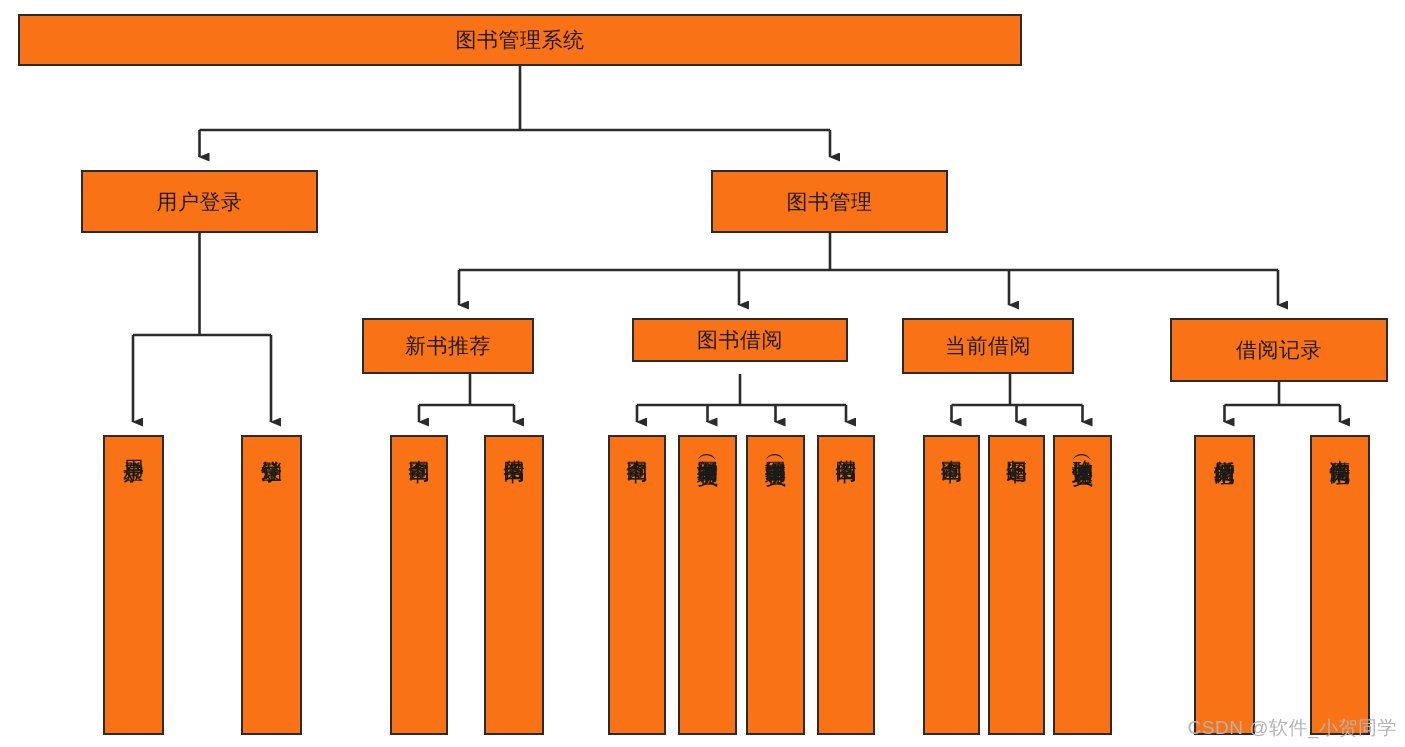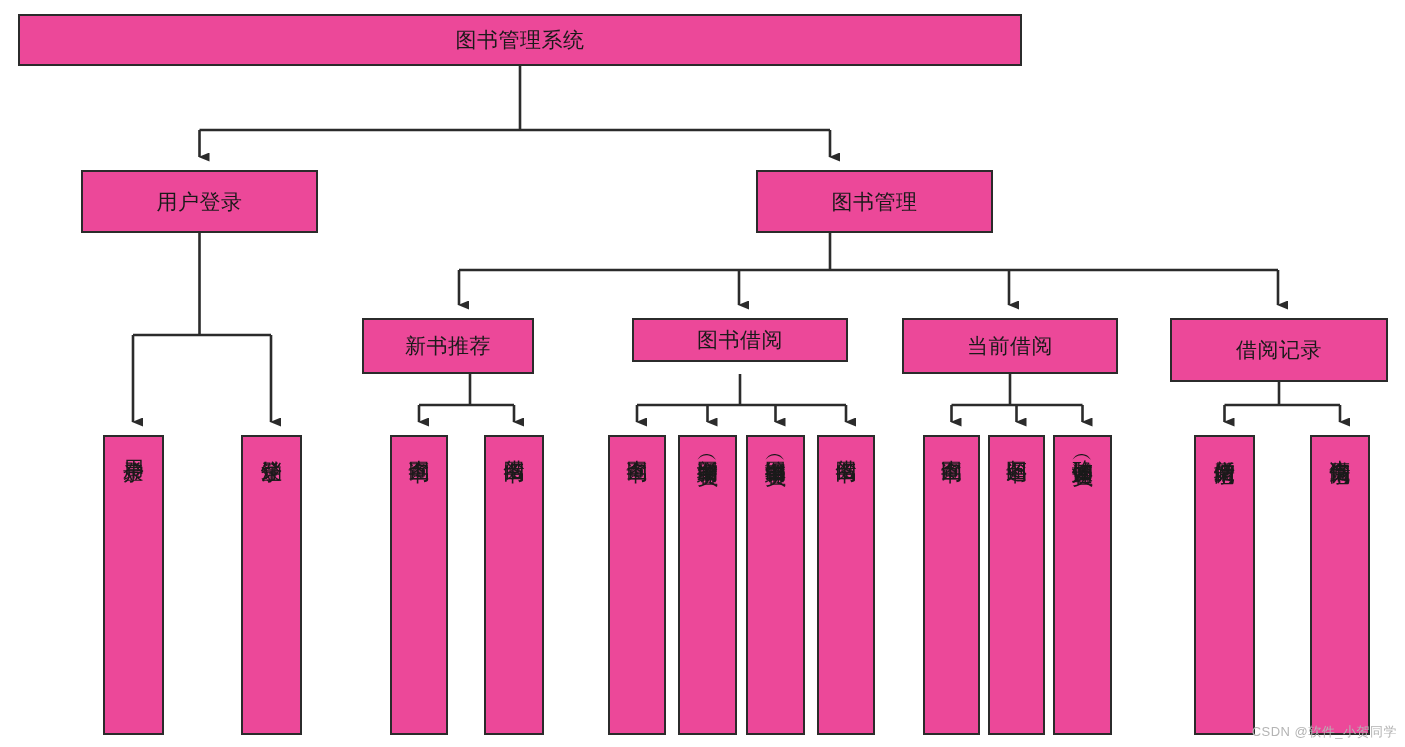--- a/index.html
+++ b/index.html
@@ -21,21 +21,21 @@
   #diagram-svg {
     position: absolute;
     left: 0;
     top: 0;
     width: 1405px;
     height: 747px;
   }
   .node-box {
     position: absolute;
     box-sizing: border-box;
-    background: #ec4899;
+    background: #f97316;
     border: 2px solid #2b2b2b;
     display: flex;
     align-items: center;
     justify-content: center;
     overflow: hidden;
   }
   .node-label-h {
     font-size: 21px;
     color: #1a1a1a;
     line-height: 1.1;
@@ -53,21 +53,21 @@
     font-size: 21px;
     color: #1a1a1a;
     line-height: 1.15;
     letter-spacing: 1px;
     white-space: nowrap;
   }
   #watermark {
     position: absolute;
     right: 8px;
     bottom: 6px;
-    font-size: 13px;
+    font-size: 19px;
     color: #b4b4b4;
     white-space: nowrap;
     user-select: none;
     letter-spacing: 0.5px;
   }
 </style>
 </head>
 <body>
 
 <div id="diagram-root">
@@ -123,31 +123,31 @@
     </g>
   </svg>
 
   <div class="node-box" style="left:18px; top:14px; width:1004px; height:52px;">
     <span class="node-label-h">图书管理系统</span>
   </div>
 
   <div class="node-box" style="left:81px; top:170px; width:237px; height:63px;">
     <span class="node-label-h">用户登录</span>
   </div>
-  <div class="node-box" style="left:711px; top:170px; width:237px; height:63px;margin-left:45px;">
+  <div class="node-box" style="left:711px; top:170px; width:237px; height:63px;">
     <span class="node-label-h">图书管理</span>
   </div>
 
   <div class="node-box" style="left:362px; top:318px; width:172px; height:56px;">
     <span class="node-label-h">新书推荐</span>
   </div>
   <div class="node-box" style="left:632px; top:318px; width:216px; height:44px;">
     <span class="node-label-h">图书借阅</span>
   </div>
-  <div class="node-box" style="left:902px; top:318px; width:216px; height:56px;">
+  <div class="node-box" style="left:902px; top:318px; width:172px; height:56px;">
     <span class="node-label-h">当前借阅</span>
   </div>
   <div class="node-box" style="left:1170px; top:318px; width:218px; height:64px;">
     <span class="node-label-h">借阅记录</span>
   </div>
 
   <div class="node-box leaf" style="left:103px; top:435px; width:61px; height:300px;">
     <span class="node-label-v">用户登录</span>
   </div>
   <div class="node-box leaf" style="left:241px; top:435px; width:61px; height:300px;">

